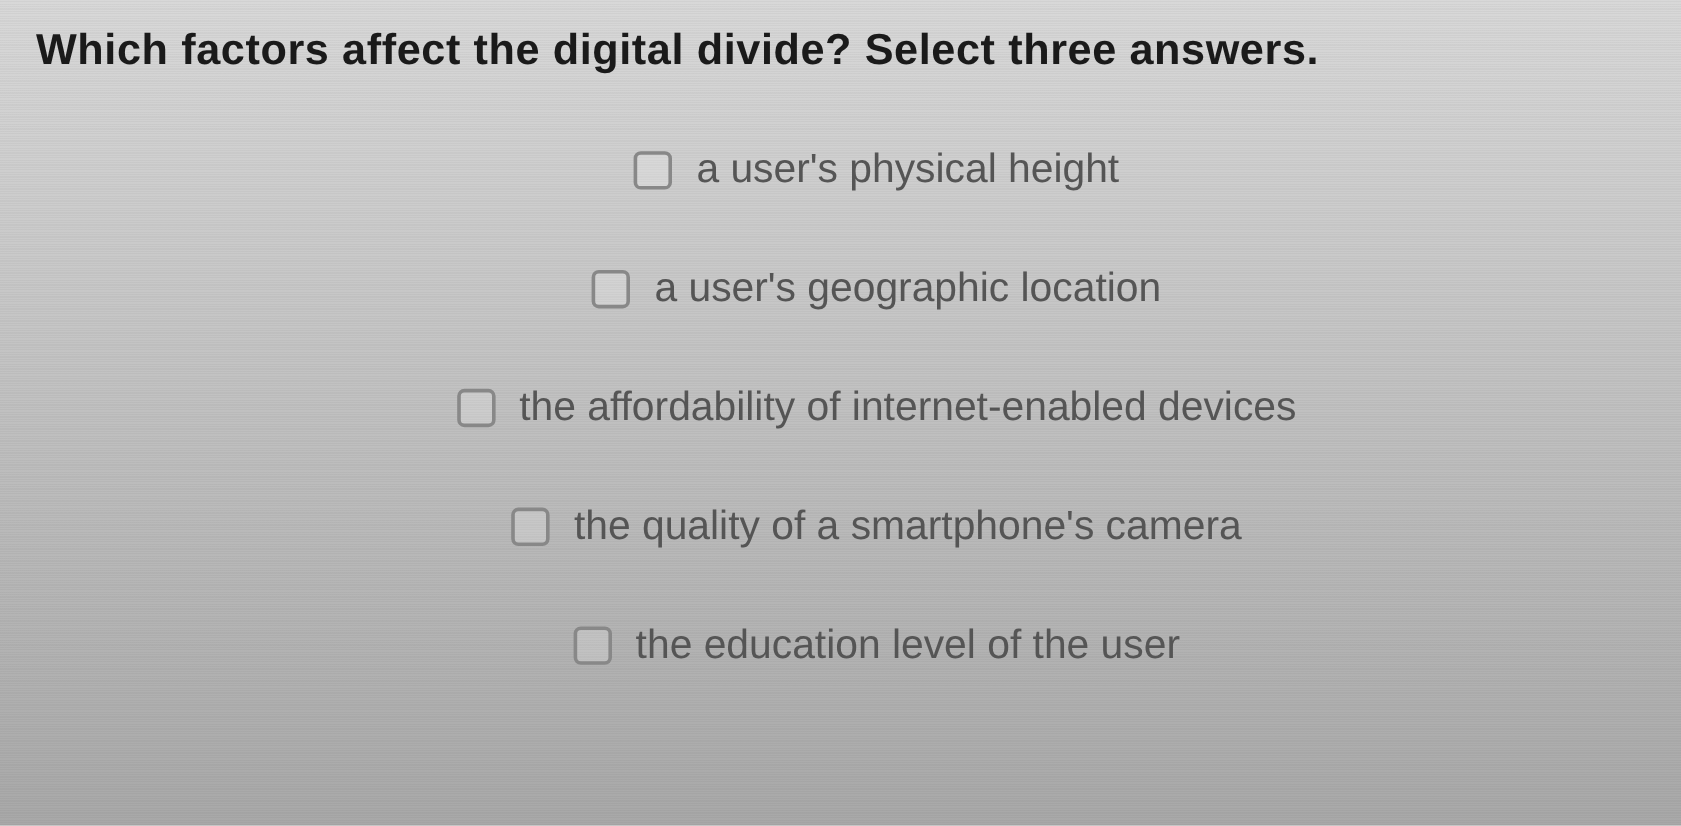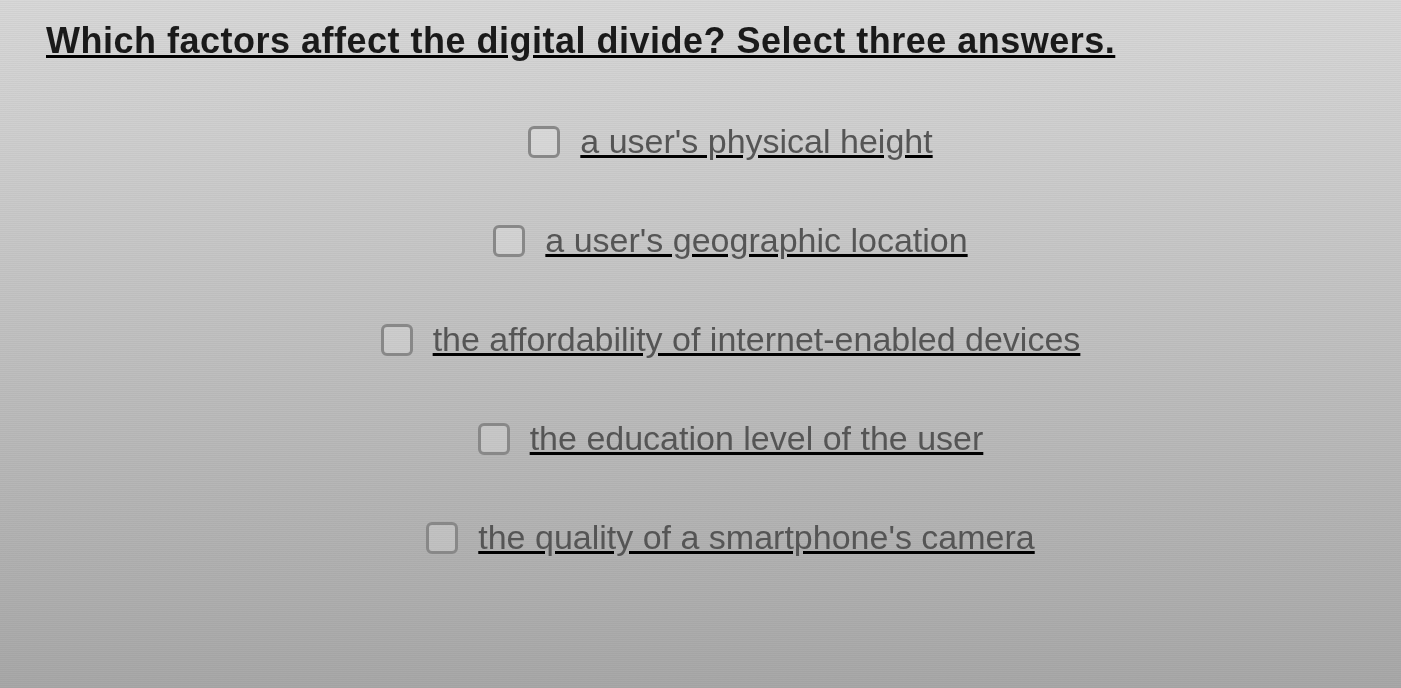--- a/index.html
+++ b/index.html
@@ -25,23 +25,22 @@
       background: repeating-linear-gradient(
         0deg,
         rgba(0,0,0,0.03) 0px,
         rgba(0,0,0,0.03) 1px,
         transparent 1px,
         transparent 2px
       );
       pointer-events: none;
     }
     .container {
-      padding: 20px 46px;
+      padding: 20px 30px;
       position: relative;
-      text-decoration: underline;
     }
     .question-text {
       font-size: 36px;
       font-weight: bold;
       color: #1a1a1a;
       margin-bottom: 60px;
       letter-spacing: 0.5px;
     }
     .options {
       display: flex;
@@ -84,20 +83,20 @@
     <div class="option-row">
       <div class="checkbox"></div>
       <span class="option-label">a user's geographic location</span>
     </div>
     <div class="option-row">
       <div class="checkbox"></div>
       <span class="option-label">the affordability of internet-enabled devices</span>
     </div>
     <div class="option-row">
       <div class="checkbox"></div>
-      <span class="option-label">the education level of the user</span>
+      <span class="option-label">the quality of a smartphone's camera</span>
     </div>
     <div class="option-row">
       <div class="checkbox"></div>
-      <span class="option-label">the quality of a smartphone's camera</span>
+      <span class="option-label">the education level of the user</span>
     </div>
   </div>
 </div>
 
 </body></html>

